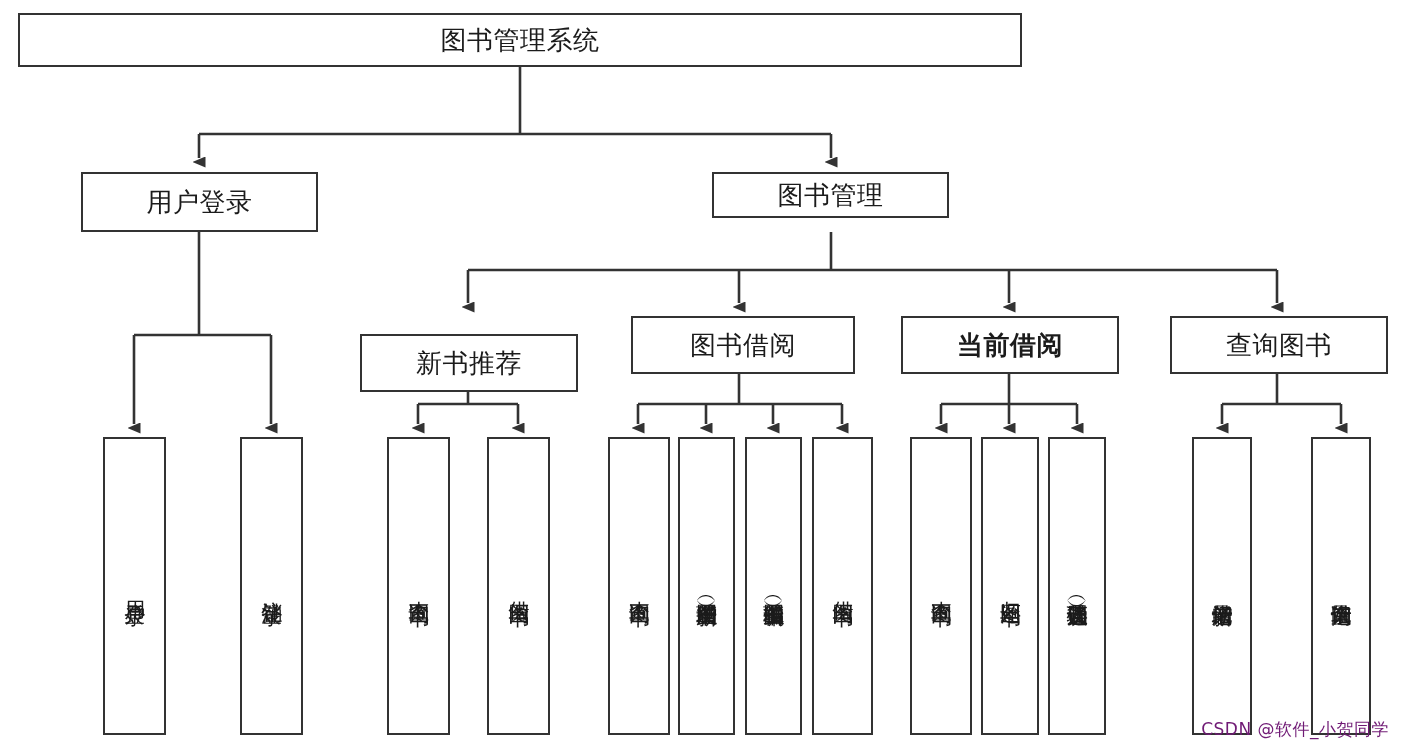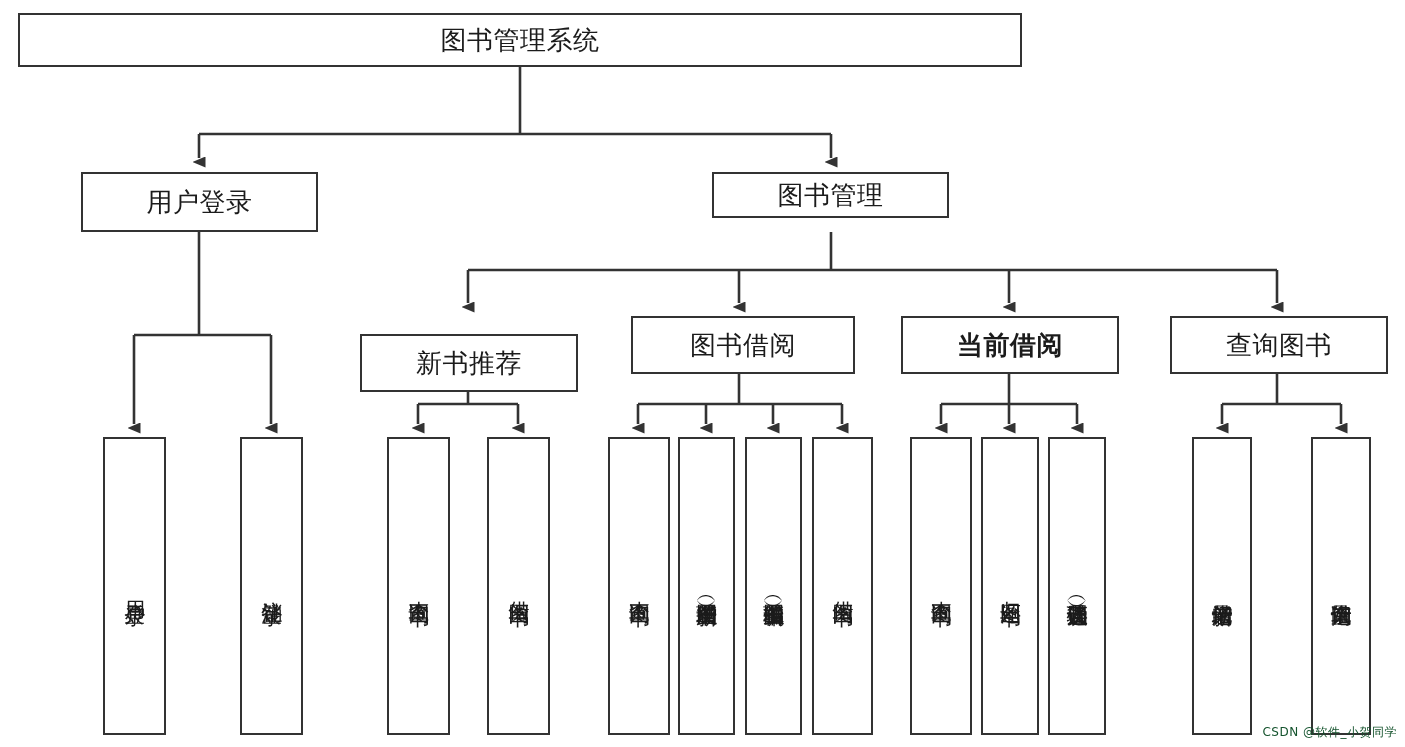--- a/index.html
+++ b/index.html
@@ -57,24 +57,24 @@
     line-height: 1.0;
     max-height: 272px;
     text-align: start;
   }
   .node-box.vertical.tight .node-label {
     letter-spacing: 0px;
     line-height: 0.98;
   }
   #watermark {
     position: absolute;
-    right: 8px;
+    right: 16px;
     bottom: 6px;
-    font-size: 12px;
-    color: #14532d;
+    font-size: 17px;
+    color: #701a75;
     white-space: nowrap;
     letter-spacing: 0.5px;
   }
 </style>
 </head>
 <body>
 
 <div id="canvas">
 
   <svg id="diagram-svg" viewBox="0 0 1405 747" xmlns="http://www.w3.org/2000/svg">

